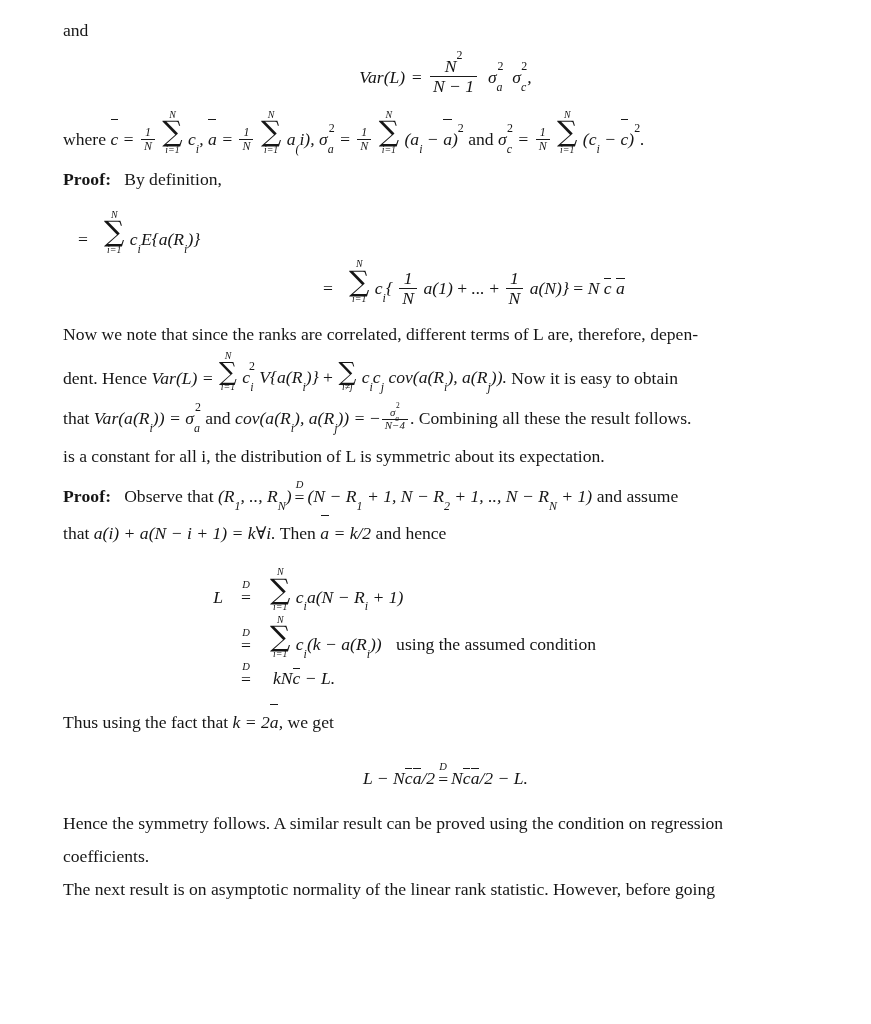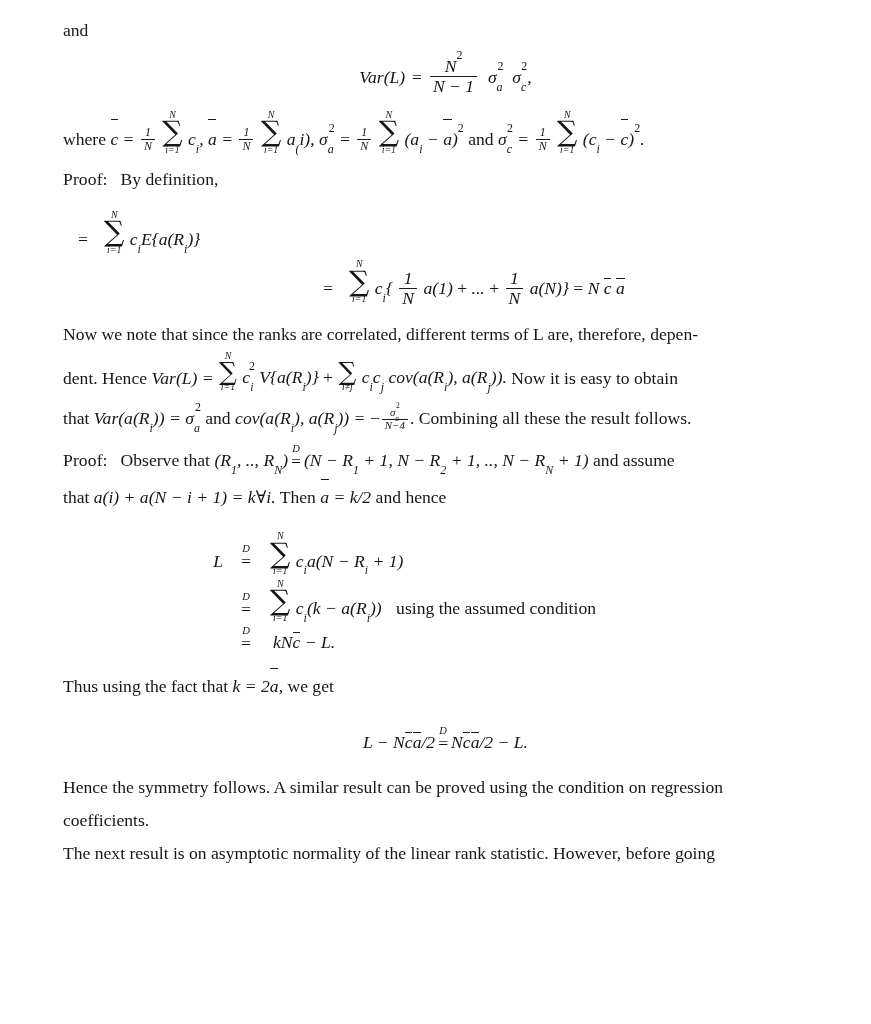--- a/index.html
+++ b/index.html
@@ -35,21 +35,21 @@
     font-size: 17.6px;
     line-height: 33px;
     text-align: justify;
     text-justify: inter-word;
     margin: 0;
     color: #161616;
   }
   .para.nojust { text-align: left; }
 
   .lead {
-    font-weight: normal;
+    font-weight: bold;
     letter-spacing: .1px;
   }
   .lead-gap { display: inline-block; width: 13px; }
 
   
   .m {
     font-family: "Liberation Serif", "DejaVu Serif", serif;
     font-style: italic;
     white-space: nowrap;
   }
@@ -285,20 +285,23 @@
     <p class="para nojust" style="margin:0; line-height:40px;">
       <span class="up">that</span>
       <span class="m">Var(a(R<sub>i</sub>)) = σ<sub>a</sub><sup class="up2" style="margin-left:-0.42em;">2</sup></span>
       <span class="up">and</span>
       <span class="m">cov(a(R<sub>i</sub>), a(R<sub>j</sub>)) = <span class="up">−</span></span><span class="frac tinyf">
         <span class="num">σ<sub>a</sub><sup class="up2" style="margin-left:-0.40em;">2</sup></span><span class="den">N−4</span>
       </span><span class="up">.</span>
       <span class="up">Combining all these the result follows.</span>
     </p>
 
+    <p class="para nojust" style="margin:0; line-height:36px;">
+      <span class="up">is a constant for all i, the distribution of L is symmetric about its expectation.</span>
+    </p>
 
     <p class="para nojust" style="margin:4px 0 0 0; line-height:36px;">
       <span class="lead">Proof:</span><span class="lead-gap"></span><span class="up">Observe that</span>
       <span class="m">(R<sub>1</sub>, .., R<sub>N</sub>)</span><span class="deq"><span class="dd">D</span><span class="eqs">=</span></span><span class="m">(N − R<sub>1</sub> + 1, N − R<sub>2</sub> + 1, .., N − R<sub>N</sub> + 1)</span>
       <span class="up">and assume</span>
     </p>
     <p class="para nojust" style="margin:0; line-height:36px;">
       <span class="up">that</span>
       <span class="m">a(i) + a(N − i + 1) = k<span class="up">∀</span>i.</span>
       <span class="up">Then</span>

